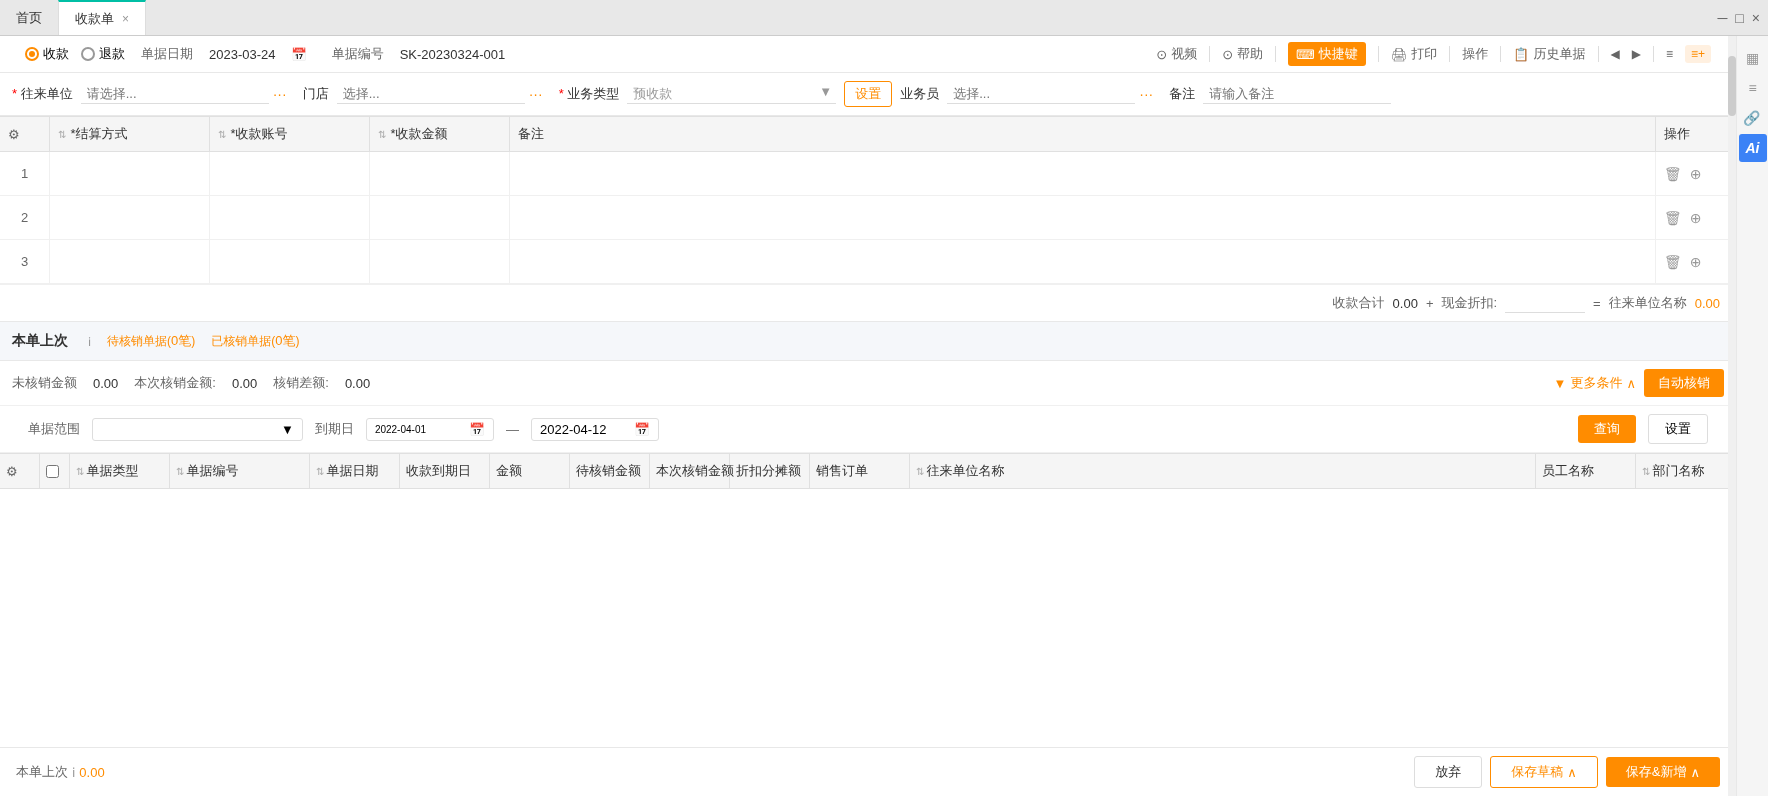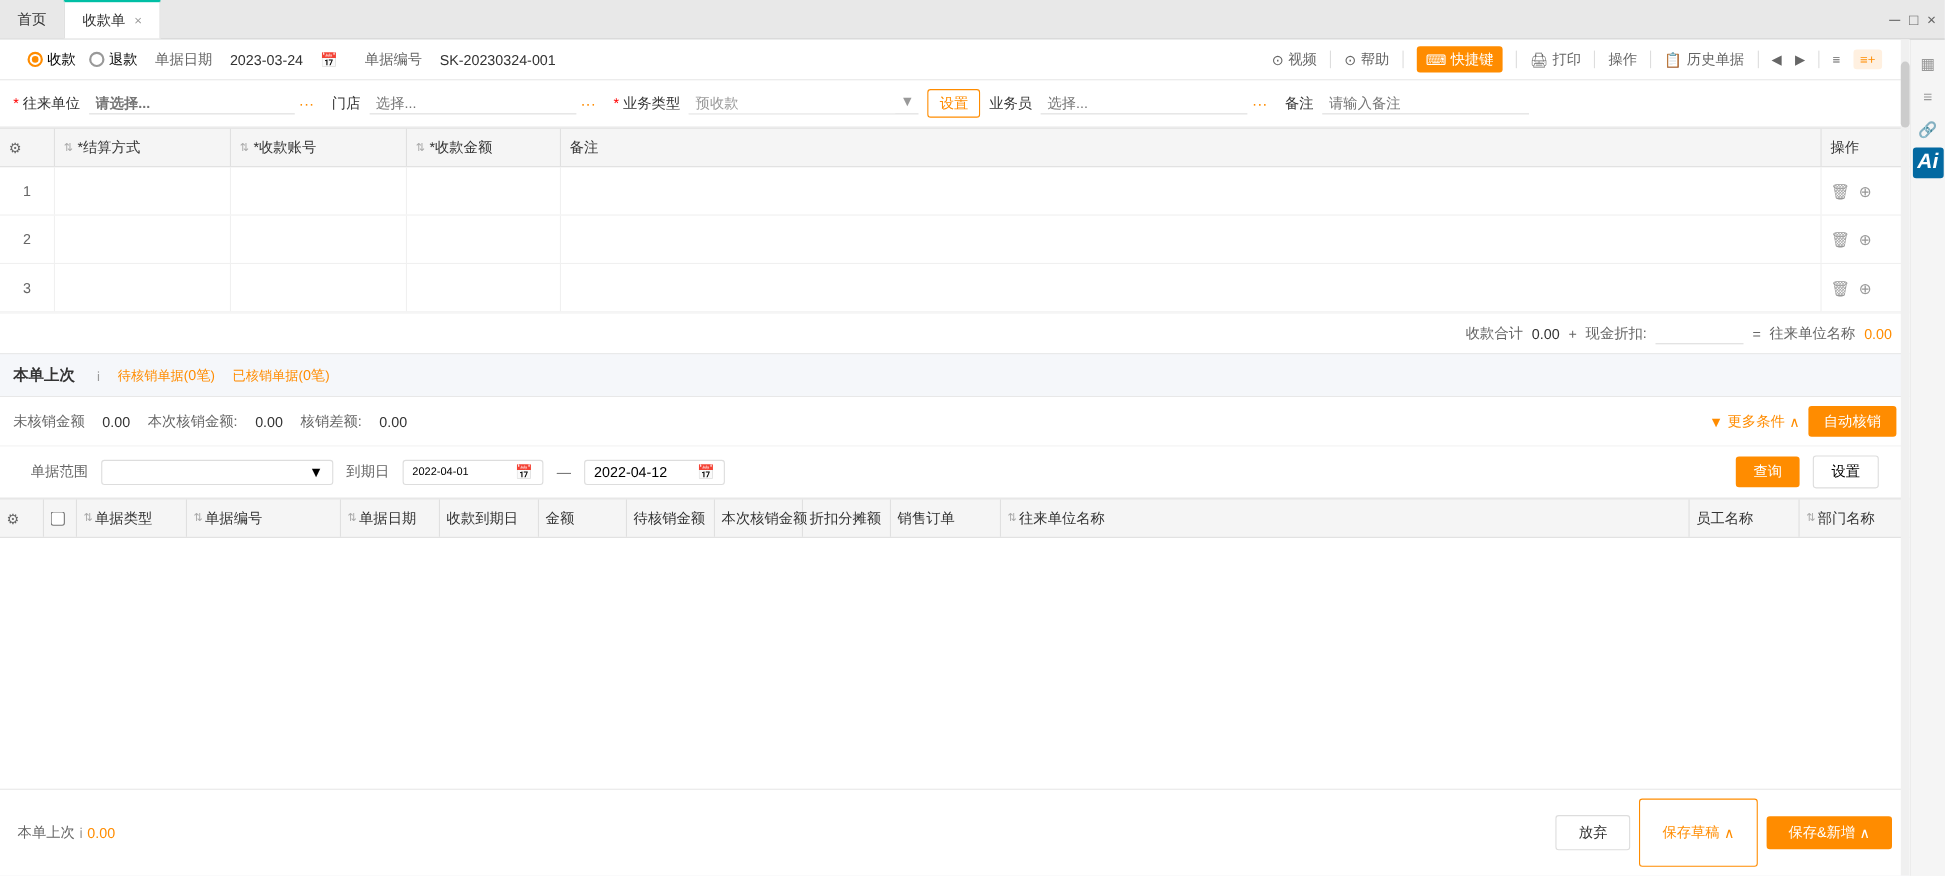--- a/index.html
+++ b/index.html
@@ -172,21 +172,21 @@
     .footer-bar {
       display: flex; align-items: center;
       padding: 8px 16px;
       background: #fff;
       border-top: 1px solid #e8e8e8;
       margin-top: auto;
     }
     .footer-info { display: flex; align-items: center; gap: 4px; color: #666; }
     .footer-right { margin-left: auto; display: flex; align-items: center; gap: 8px; }
     .btn-abandon { border: 1px solid #ddd; background: #fff; border-radius: 3px; padding: 6px 20px; cursor: pointer; color: #333; }
-    .btn-save-draft { background: #fff; border: 1px solid #ff8c00; color: #ff8c00; border-radius: 3px; padding: 21px 20px; cursor: pointer; display: flex; align-items: center; gap: 4px; }
+    .btn-save-draft { background: #fff; border: 1px solid #ff8c00; color: #ff8c00; border-radius: 3px; padding: 6px 20px; cursor: pointer; display: flex; align-items: center; gap: 4px; }
     .btn-save-new { background: #ff8c00; border: none; color: #fff; border-radius: 3px; padding: 6px 20px; cursor: pointer; display: flex; align-items: center; gap: 4px; }
 
     
     .right-sidebar {
       position: fixed; right: 0; top: 36px;
       width: 32px;
       display: flex; flex-direction: column; align-items: center;
       gap: 2px; padding-top: 8px;
       background: #f5f5f5;
       height: calc(796px - 36px);
@@ -288,21 +288,21 @@
       <span class="toolbar-btn">≡</span>
       <span class="toolbar-btn" style="color:#ff8c00; background:#fff0e0; padding:2px 6px; border-radius:3px;">≡+</span>
     </div>
   </div>
 
   <div class="form-area">
     <div class="form-row">
 
       <div class="form-field" style="flex:2; margin-right:16px;">
         <span class="form-label required">往来单位</span>
-        <input class="form-input" style="flex: 1 1 0%; margin-left: 8px; font-weight: bold;" placeholder="请选择...">
+        <input class="form-input" style="flex: 1 1 0%; margin-left: 8px;" placeholder="请选择...">
         <span class="more-btn">···</span>
       </div>
 
       <div class="form-field" style="flex:2; margin-right:16px;">
         <span class="form-label">门店</span>
         <input class="form-input" style="flex: 1 1 0%; margin-left: 8px;" placeholder="选择...">
         <span class="more-btn">···</span>
       </div>
 
       <div class="form-field" style="flex:2;">
@@ -554,18 +554,18 @@
         <span>∧</span>
       </button>
     </div>
   </div>
 </div>
 
 <div class="right-sidebar">
   <div class="sidebar-icon" style="color:#999;">▦</div>
   <div class="sidebar-icon" style="color:#999;">≡</div>
   <div class="sidebar-icon" style="color:#999;">🔗</div>
-  <div class="sidebar-icon active" style="background:#0369a1;color:#fff;font-style:italic;font-weight:bold;font-size:19px;">Ai</div>
+  <div class="sidebar-icon active" style="background:#3b82f6;color:#fff;font-style:italic;font-weight:bold;font-size:14px;">Ai</div>
 </div>
 
 <div class="scrollbar-area">
   <div class="scrollbar-thumb"></div>
 </div>
 
 </body></html>

